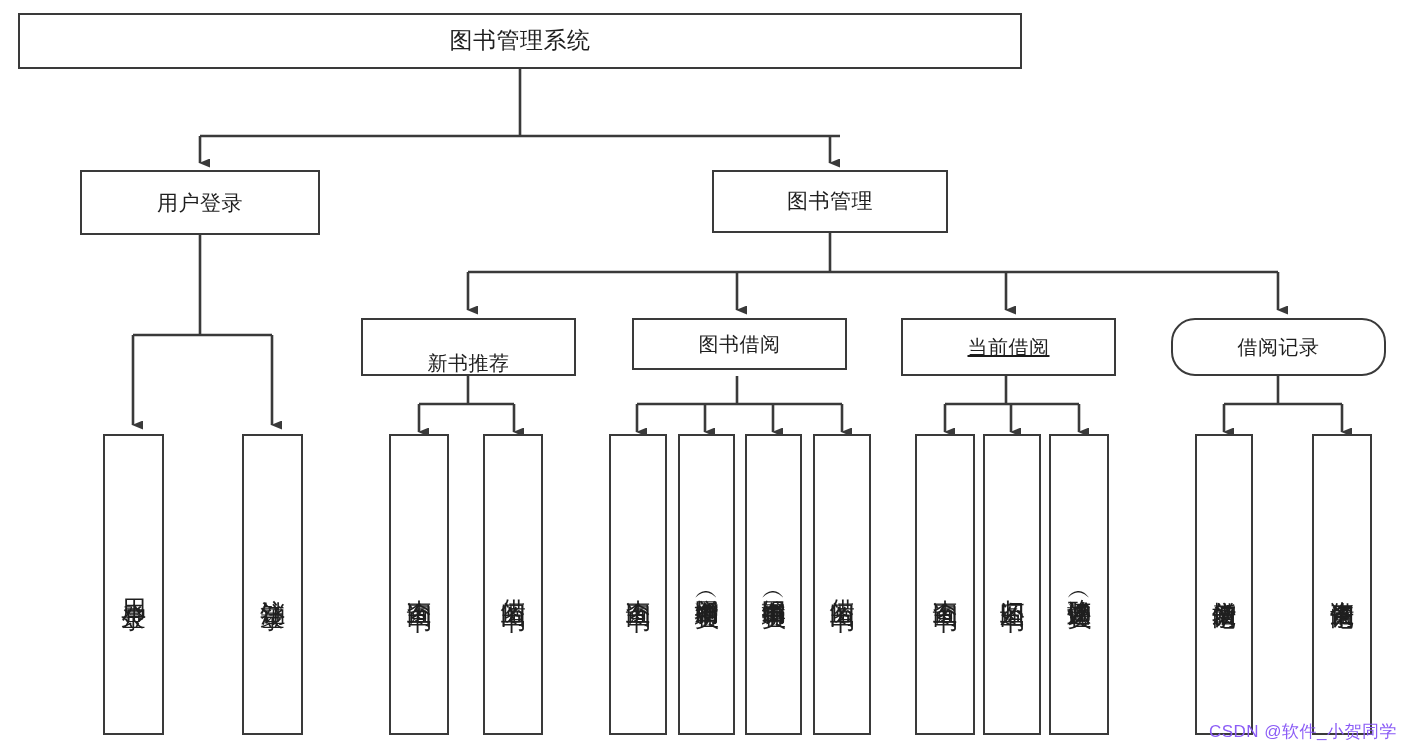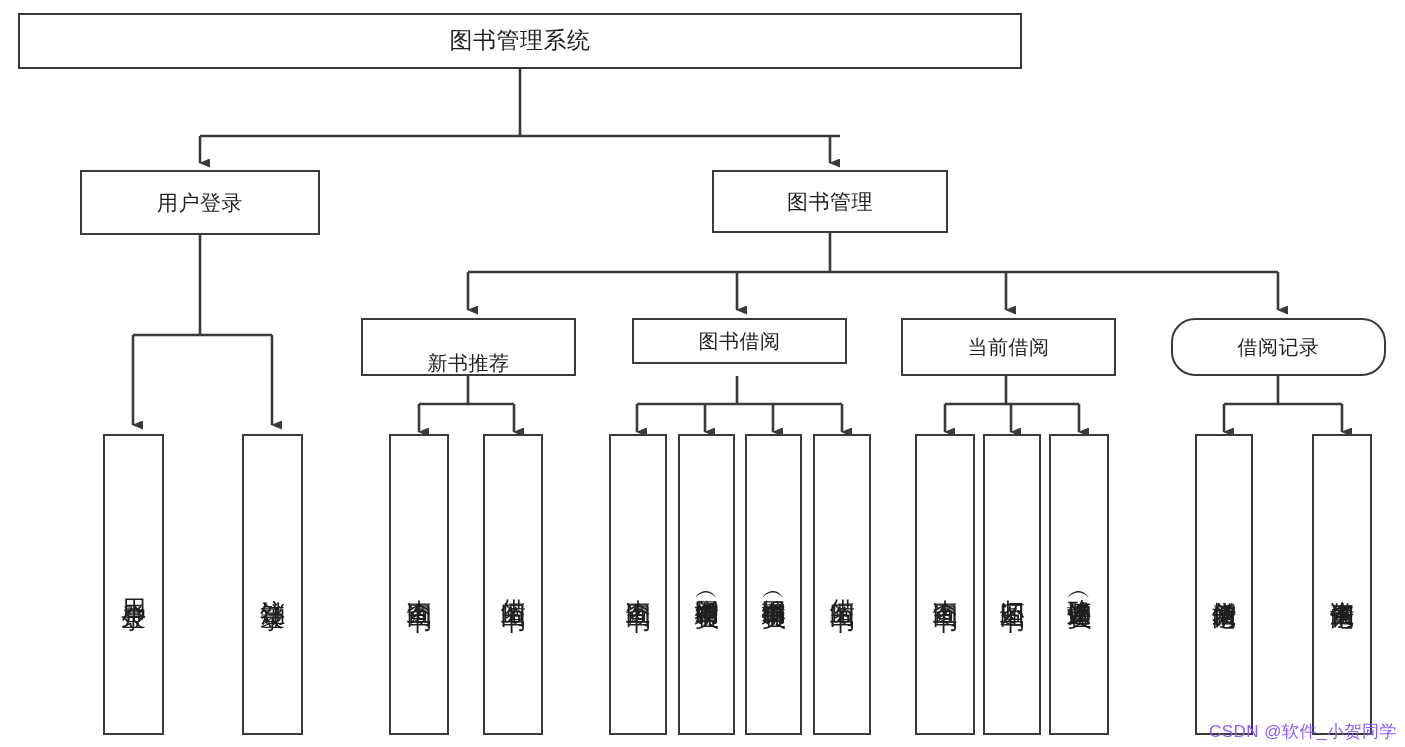--- a/index.html
+++ b/index.html
@@ -81,31 +81,31 @@
     </g>
   </svg>
 
   <div class="node root" style="left:18px;top:13px;width:1004px;height:56px;">
     <span class="lbl">图书管理系统</span>
   </div>
 
   <div class="node lvl1" style="left:80px;top:170px;width:240px;height:65px;">
     <span class="lbl">用户登录</span>
   </div>
-  <div class="node lvl1" style="left:712px;top:170px;width:236px;height:63px;">
+  <div class="node lvl1" style="left:712px;top:170px;width:236px;height:63px;font-family:Liberation Serif, serif;">
     <span class="lbl">图书管理</span>
   </div>
 
   <div class="node lvl2" style="left:361px;top:318px;width:215px;height:58px;align-items:flex-end;">
     <span class="lbl">新书推荐</span>
   </div>
-  <div class="node lvl2" style="left:632px;top:318px;width:215px;height:46px;">
+  <div class="node lvl2" style="left:632px;top:318px;width:215px;height:52px;">
     <span class="lbl">图书借阅</span>
   </div>
-  <div class="node lvl2" style="left:901px;top:318px;width:215px;height:58px;">
+  <div class="node lvl2" style="left:901px;top:318px;width:215px;height:58px;text-decoration:underline;">
     <span class="lbl">当前借阅</span>
   </div>
   <div class="node lvl2" style="left:1171px;top:318px;width:215px;height:58px;border-radius:24px;">
     <span class="lbl">借阅记录</span>
   </div>
 
   <div class="node leaf" style="left:103px;top:434px;width:61px;height:301px;">
     <span class="lbl">用户登录</span>
   </div>
   <div class="node leaf" style="left:242px;top:434px;width:61px;height:301px;">

